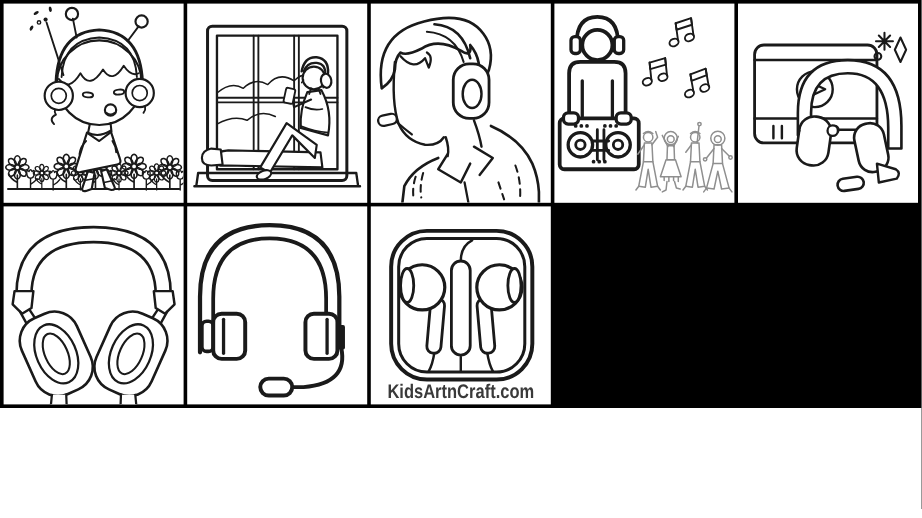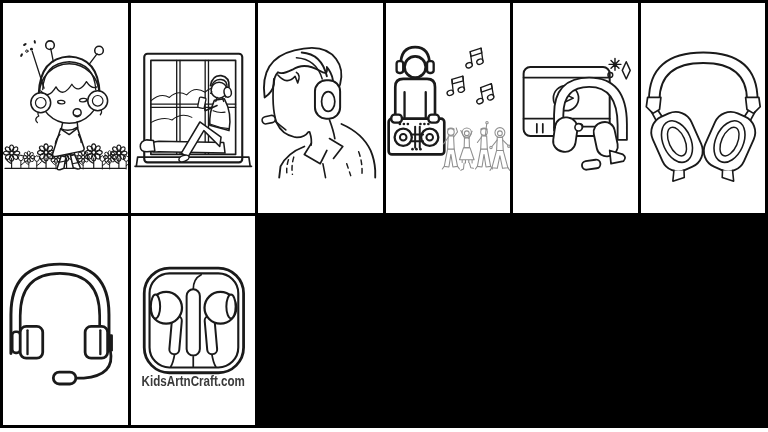--- a/index.html
+++ b/index.html
@@ -1,19 +1,19 @@
 <!DOCTYPE html>
 <html style="--ink: #1a1a1a; --grid: #000000; --paper: #ffffff; --gray: #8f8f8f; --wm: #3a3a3a;"><head>
 <meta charset="utf-8">
 <style>
   html,body{margin:0;padding:0;background:#fff;}
   .sheet{
-    width:768px;height:428px;box-sizing:border-box;
+    width:768px;height:340px;box-sizing:border-box;
     background:var(--grid,#000);
-    display:grid;grid-template-columns:repeat(6,1fr);grid-template-rows:repeat(2,1fr);
+    display:grid;grid-template-columns:repeat(5,1fr);grid-template-rows:repeat(2,1fr);
     gap:3px;padding:3px;
     font-family:"Liberation Sans",sans-serif;
   }
   .cell{background:var(--paper,#fff);position:relative;overflow:hidden;}
   .cell svg{display:block;width:100%;height:100%;}
   .s{stroke:var(--ink,#1a1a1a);fill:none;stroke-linecap:round;stroke-linejoin:round;}
   .f{stroke:var(--ink,#1a1a1a);fill:#fff;stroke-linecap:round;stroke-linejoin:round;}
   .k{fill:var(--ink,#1a1a1a);stroke:none;}
   .g{stroke:var(--gray,#8f8f8f);fill:none;stroke-linecap:round;stroke-linejoin:round;}
   .wm-text{fill:var(--wm,#3a3a3a);font-family:"Liberation Sans",sans-serif;font-weight:bold;}

